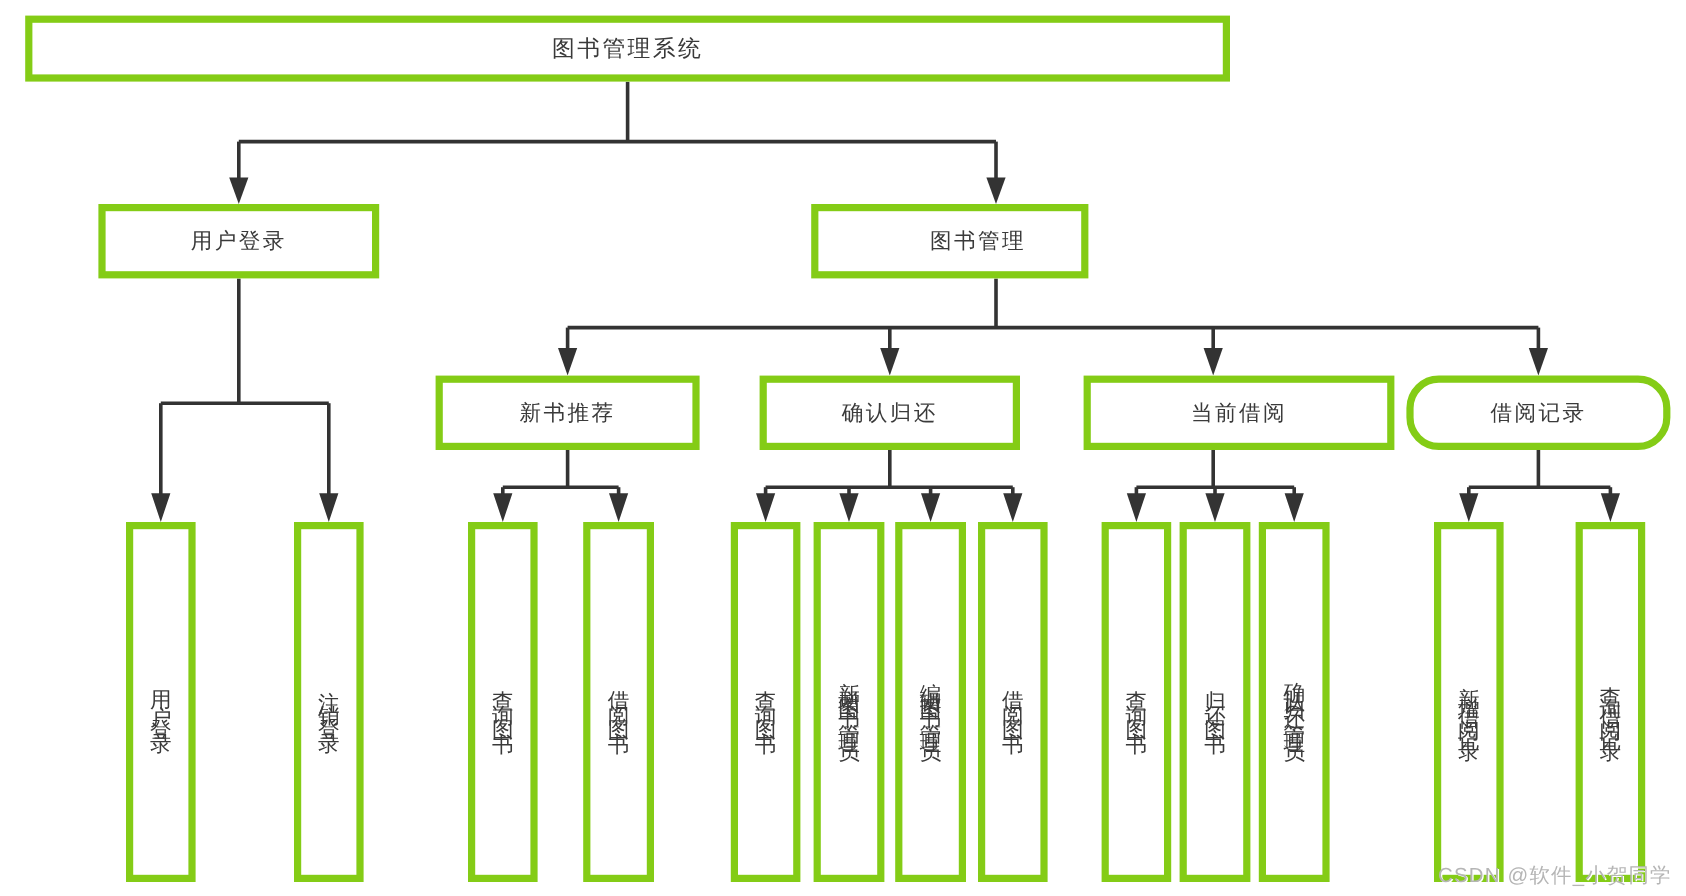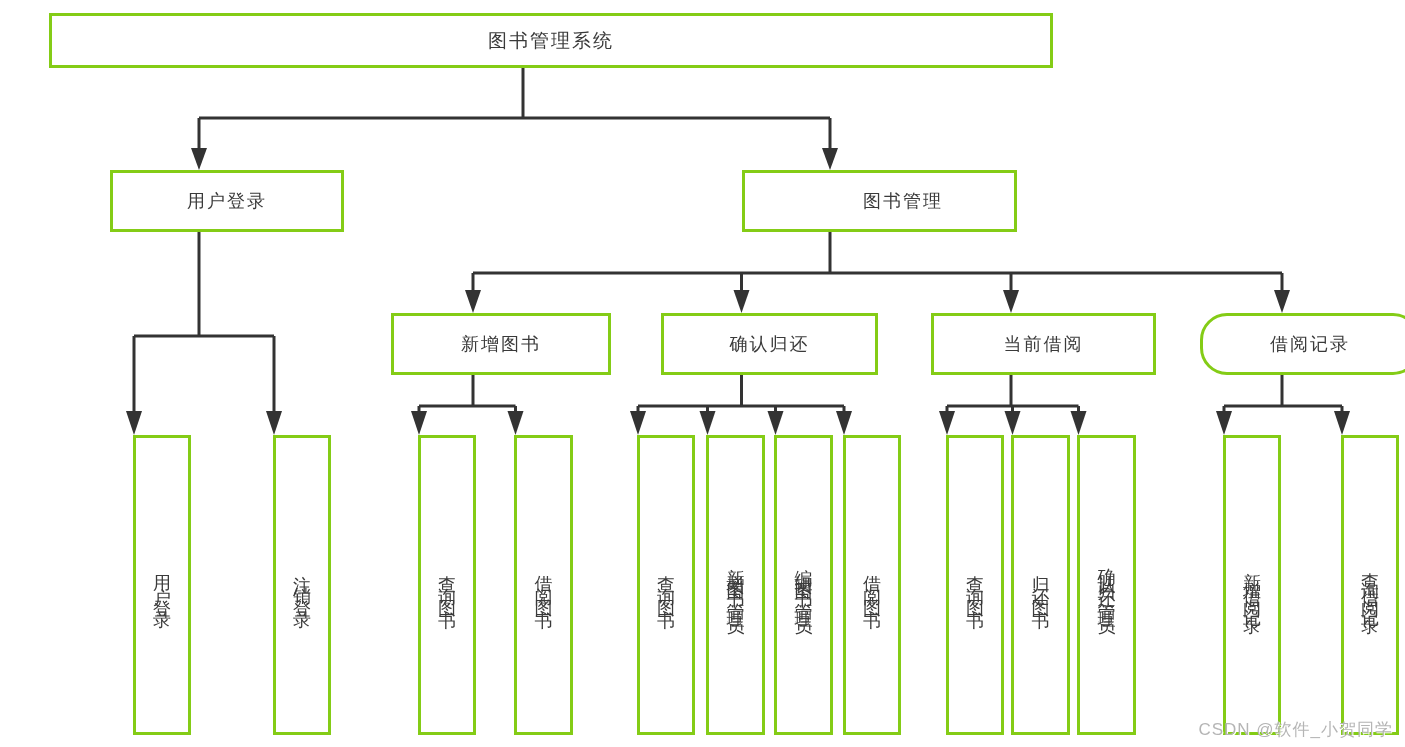--- a/index.html
+++ b/index.html
@@ -17,45 +17,44 @@
   }
   #wires {
     position: absolute;
     left: 0; top: 0;
     width: 1405px; height: 747px;
     z-index: 1;
   }
   .box {
     position: absolute;
     box-sizing: border-box;
-    border: 3px solid #84cc16;
+    border: 6px solid #84cc16;
     background: #ffffff;
     color: #3a3a3a;
     display: flex;
     align-items: center;
     justify-content: center;
     z-index: 2;
     font-size: 18px;
     letter-spacing: 2px;
     text-align: center;
-    margin-left: 28px;
   }
   .vbox {
     writing-mode: vertical-rl;
     text-orientation: mixed;
     letter-spacing: 12px;
     font-size: 18px;
     line-height: 1;
   }
   #n-root   { left: 21px;  top: 13px;  width: 1004px; height: 55px; font-size: 19px; }
   #n-login  { left: 82px;  top: 170px; width: 234px;  height: 62px; }
-  #n-mgmt   { left: 714px; top: 170px; width: 275px;  height: 62px; padding-left: 47px; }
+  #n-mgmt   { left: 676px; top: 170px; width: 231px;  height: 62px; padding-left: 47px; }
   #n-newbk  { left: 363px; top: 313px; width: 220px;  height: 62px; }
   #n-borrow { left: 633px; top: 313px; width: 217px;  height: 62px; }
-  #n-curr   { left: 903px; top: 313px; width: 225px;  height: 62px; }
+  #n-curr   { left: 903px; top: 313px; width: 259px;  height: 62px; }
   #n-record { left: 1172px;top: 313px; width: 220px;  height: 62px; border-radius: 27px; }
 
   .leaf { top: 435px; height: 300px; }
   #l-g1a { left: 105px;  width: 58px; }
   #l-g1b { left: 245px;  width: 58px; }
   #l-g2a { left: 390px;  width: 58px; }
   #l-g2b { left: 486px;  width: 59px; }
   #l-g3a { left: 609px;  width: 58px; }
   #l-g3b { left: 678px;  width: 59px; letter-spacing: 7px; }
   #l-g3c { left: 746px;  width: 59px; letter-spacing: 7px; }
@@ -159,21 +158,21 @@
       <path d="M1342 406 V413"></path>
         <polygon points="1334,411 1350,411 1342,435"></polygon>
     </g>
   </svg>
 
   <div class="box" id="n-root">图书管理系统</div>
 
   <div class="box" id="n-login">用户登录</div>
   <div class="box" id="n-mgmt">图书管理</div>
 
-  <div class="box" id="n-newbk">新增图书</div>
+  <div class="box" id="n-newbk">新书推荐</div>
   <div class="box" id="n-borrow">确认归还</div>
   <div class="box" id="n-curr">当前借阅</div>
   <div class="box" id="n-record">借阅记录</div>
 
   <div class="box vbox leaf" id="l-g1a">用户登录</div>
   <div class="box vbox leaf" id="l-g1b">注销登录</div>
 
   <div class="box vbox leaf" id="l-g2a">查询图书</div>
   <div class="box vbox leaf" id="l-g2b">借阅图书</div>
 

